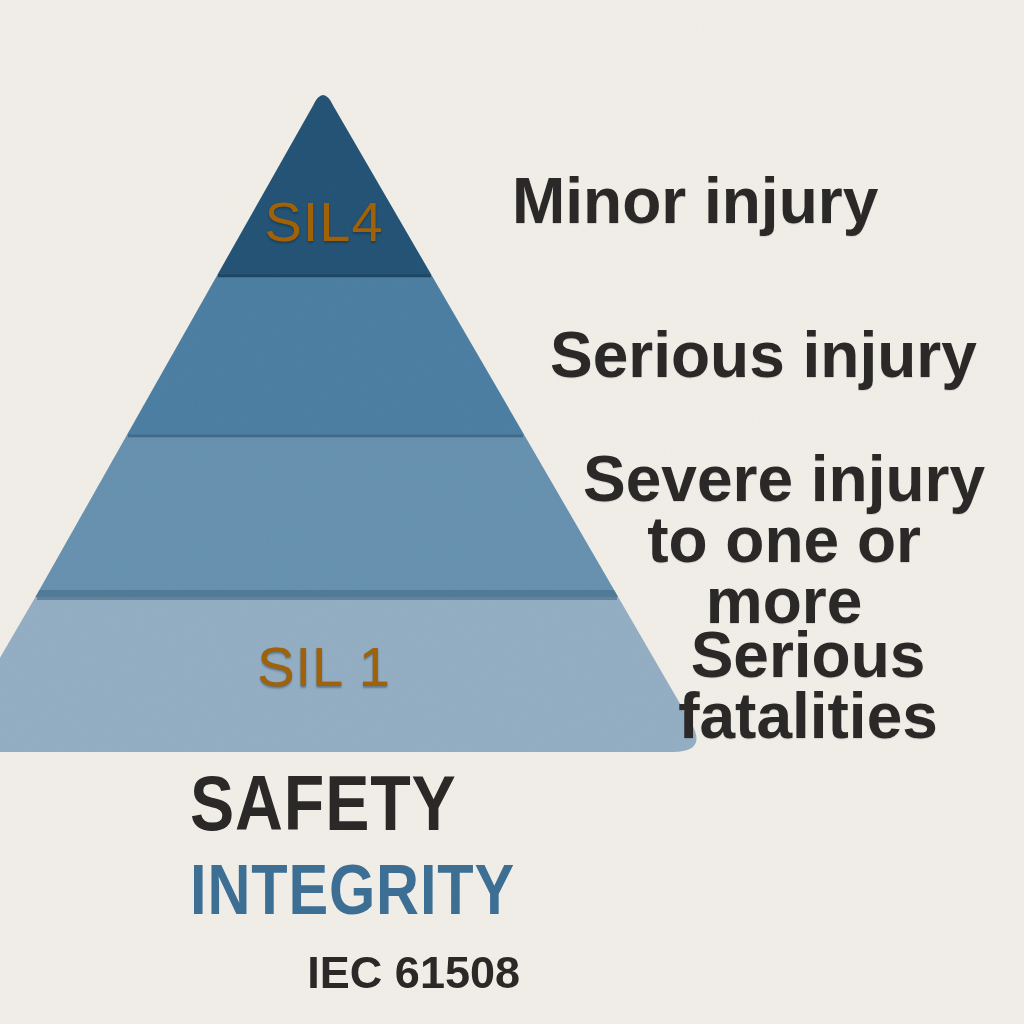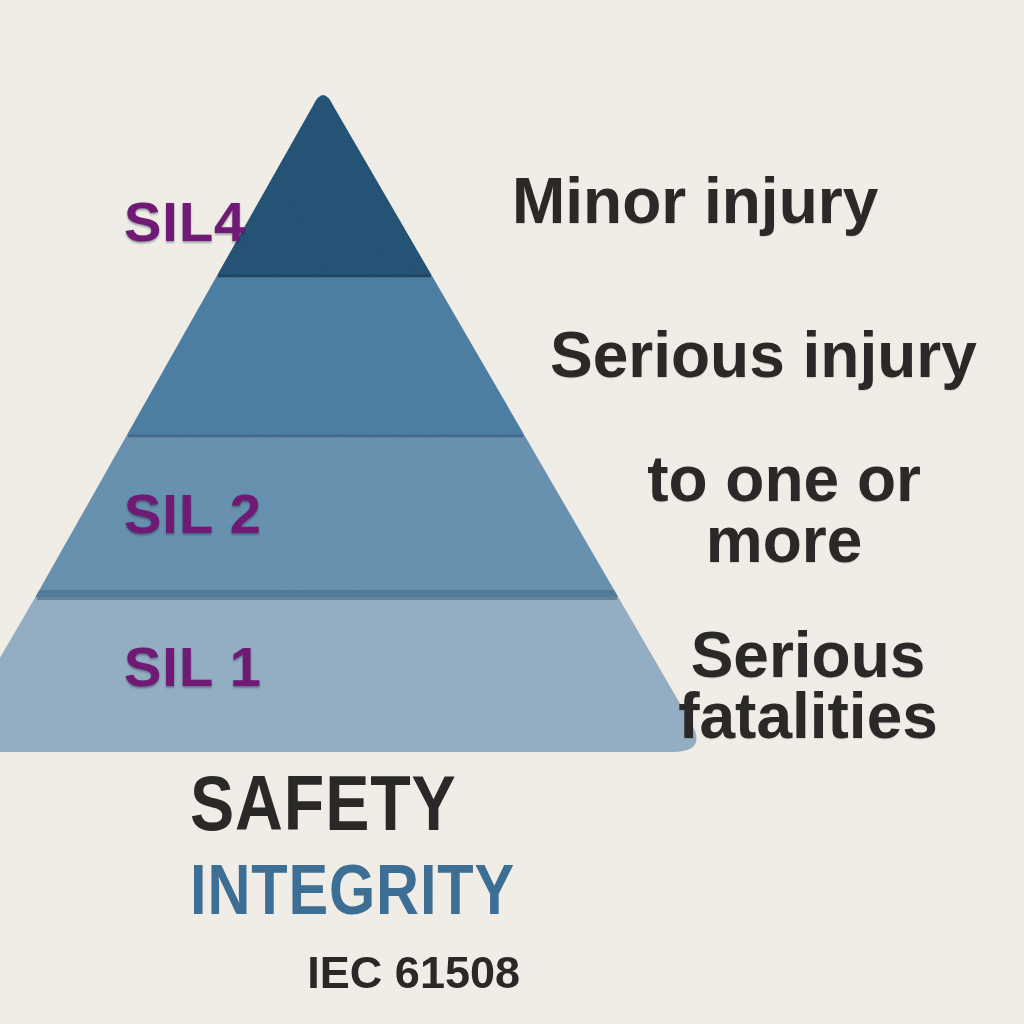--- a/index.html
+++ b/index.html
@@ -6,24 +6,25 @@
   #stage{
     position:relative;
     width:1024px;height:1024px;
     background:#f1eee8;
     overflow:hidden;
     font-family:"Liberation Sans", sans-serif;
   }
   #pyramid-svg{position:absolute;left:0;top:0;width:1024px;height:1024px;}
   .overlay{position:absolute;white-space:nowrap;}
   .sil-label{
-    color:#701a75;
-    font-weight:700;
+    color:#a16207;
+    font-weight:400;
     font-size:56px;
     line-height:58px;
+    text-align:center;
     text-shadow:0 2px 2px rgba(12,35,52,.35), 0 0 1px rgba(12,35,52,.25);
     letter-spacing:1px;
   }
   .annotation{
     color:#2a2927;
     font-weight:700;
     font-size:64px;
     line-height:61px;
     text-shadow:0 1px 1px rgba(0,0,0,.12);
   }
@@ -66,28 +67,28 @@
     <line x1="37" y1="598.5" x2="617" y2="598.5" stroke="rgba(40,75,105,0.45)" stroke-width="3"></line>
 
     <filter id="grainf">
       <feTurbulence type="fractalNoise" baseFrequency="0.8" numOctaves="2" stitchTiles="stitch"></feTurbulence>
       <feColorMatrix type="saturate" values="0"></feColorMatrix>
     </filter>
     <rect class="grain" x="0" y="0" width="1024" height="1024" filter="url(#grainf)" opacity="0.045"></rect>
   </svg>
 
   <div class="overlay sil-label" style="left:124px;top:193px;width:400px;">SIL4</div>
-  <div class="overlay sil-label" style="left:124px;top:485px;width:400px;">SIL 2</div>
   <div class="overlay sil-label" style="left:124px;top:638px;width:400px;">SIL 1</div>
 
   <div class="overlay annotation" style="left:512px;top:171px;">Minor injury</div>
 
   <div class="overlay annotation" style="left:550px;top:325px;text-align:center;">Serious injury</div>
 
   <div class="overlay annotation centered" style="left:564px;top:449px;width:440px;">
+    <span style="display:block;">Severe injury</span>
     <span style="display:block;">to one or more</span>
   </div>
 
   <div class="overlay annotation centered" style="left:608px;top:625px;width:400px;">
     <span style="display:block;">Serious</span>
     <span style="display:block;">fatalities</span>
   </div>
 
   <div class="overlay" style="left:190px;top:764px;">
     <div class="title-word" id="title-safety">SAFETY</div>

